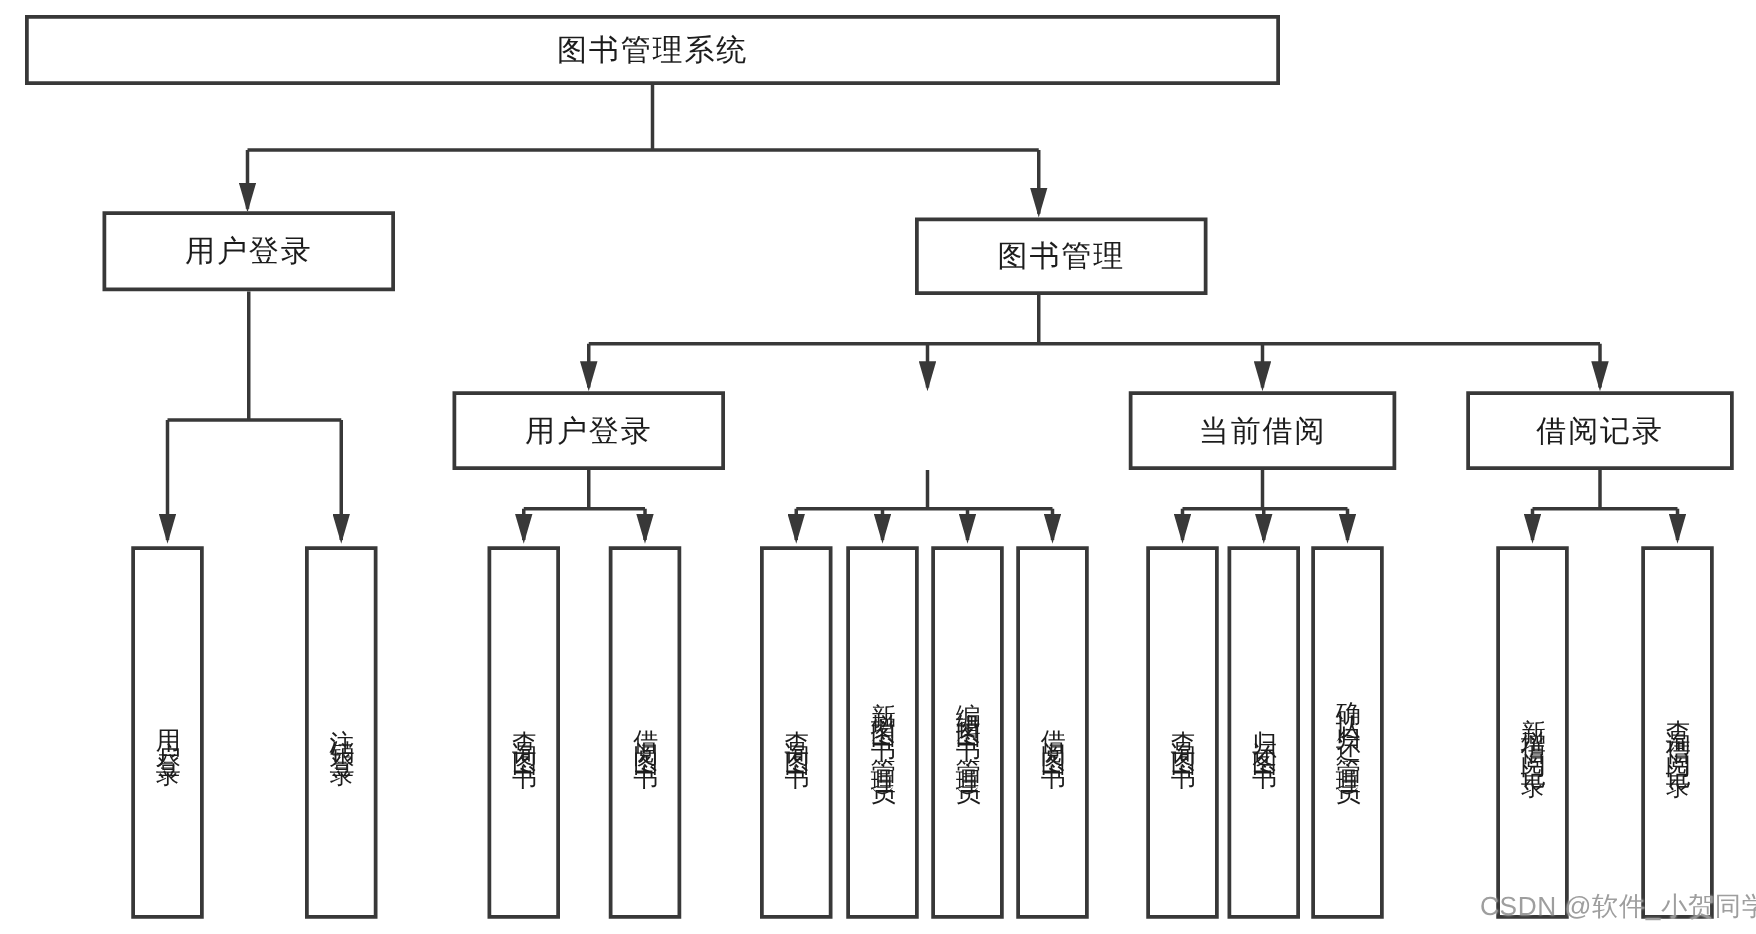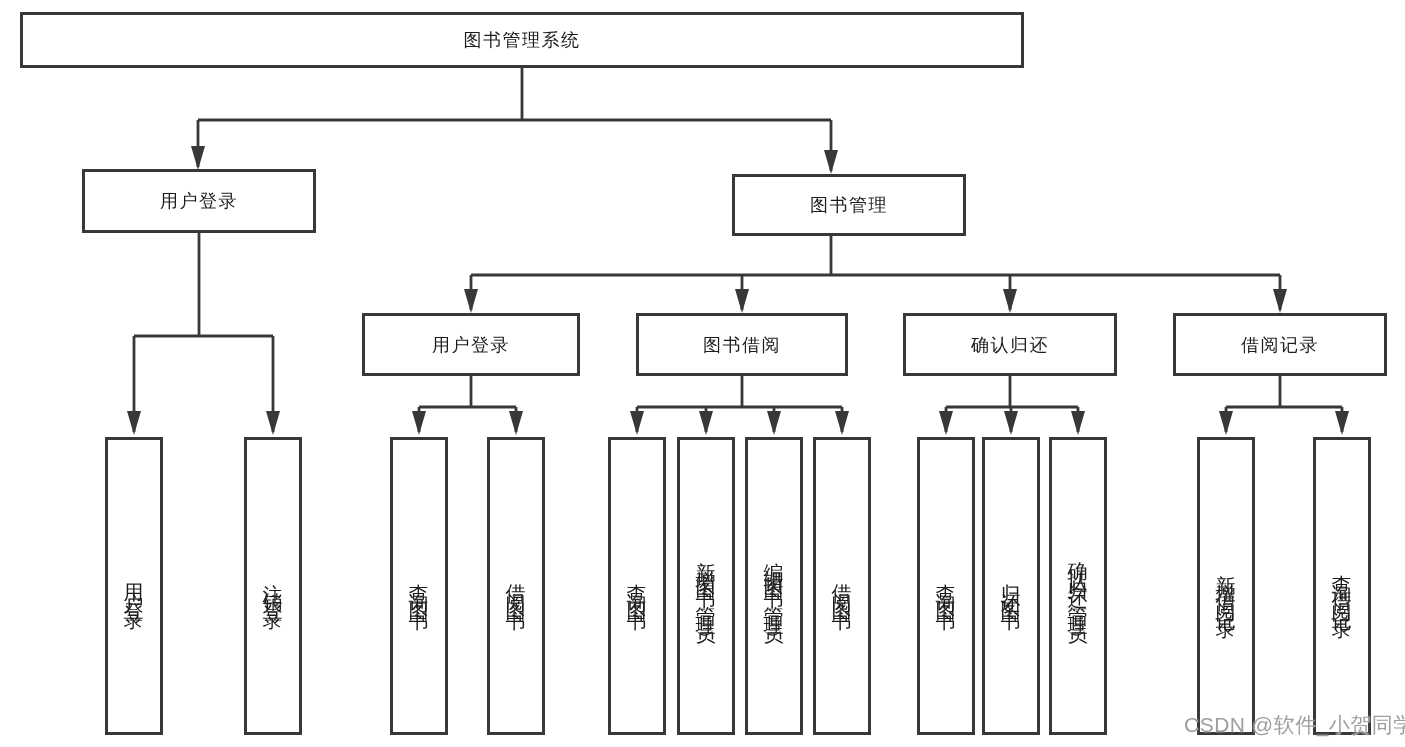--- a/index.html
+++ b/index.html
@@ -22,21 +22,21 @@
     box-sizing: border-box;
     border: 3px solid #383838;
     background: #ffffff;
     display: flex;
     align-items: center;
     justify-content: center;
     color: #1c1c1c;
     z-index: 2;
   }
   .hnode span {
-    font-size: 18px;
+    font-size: 24px;
     letter-spacing: 1.5px;
     white-space: nowrap;
   }
   .leaf .vtext {
     writing-mode: vertical-rl;
     text-orientation: mixed;
     font-size: 20px;
     line-height: 1;
     letter-spacing: 9px;
     white-space: nowrap;
@@ -115,25 +115,22 @@
   <div class="node hnode" style="left:82px; top:169px; width:234px; height:64px;">
     <span>用户登录</span>
   </div>
   <div class="node hnode" style="left:732px; top:174px; width:234px; height:62px;">
     <span>图书管理</span>
   </div>
 
   <div class="node hnode" style="left:362px; top:313px; width:218px; height:63px;">
     <span>用户登录</span>
   </div>
-  <div class="node hnode" style="left:636px; top:313px; width:212px; height:63px;">
-    <span>图书借阅</span>
-  </div>
   <div class="node hnode" style="left:903px; top:313px; width:214px; height:63px;">
-    <span>确认归还</span>
+    <span>当前借阅</span>
   </div>
   <div class="node hnode" style="left:1173px; top:313px; width:214px; height:63px;">
     <span>借阅记录</span>
   </div>
 
   <div class="node leaf" style="left:105px; top:437px; width:58px; height:298px;">
     <span class="vtext">用户登录</span>
   </div>
   <div class="node leaf" style="left:244px; top:437px; width:58px; height:298px;">
     <span class="vtext">注销登录</span>

